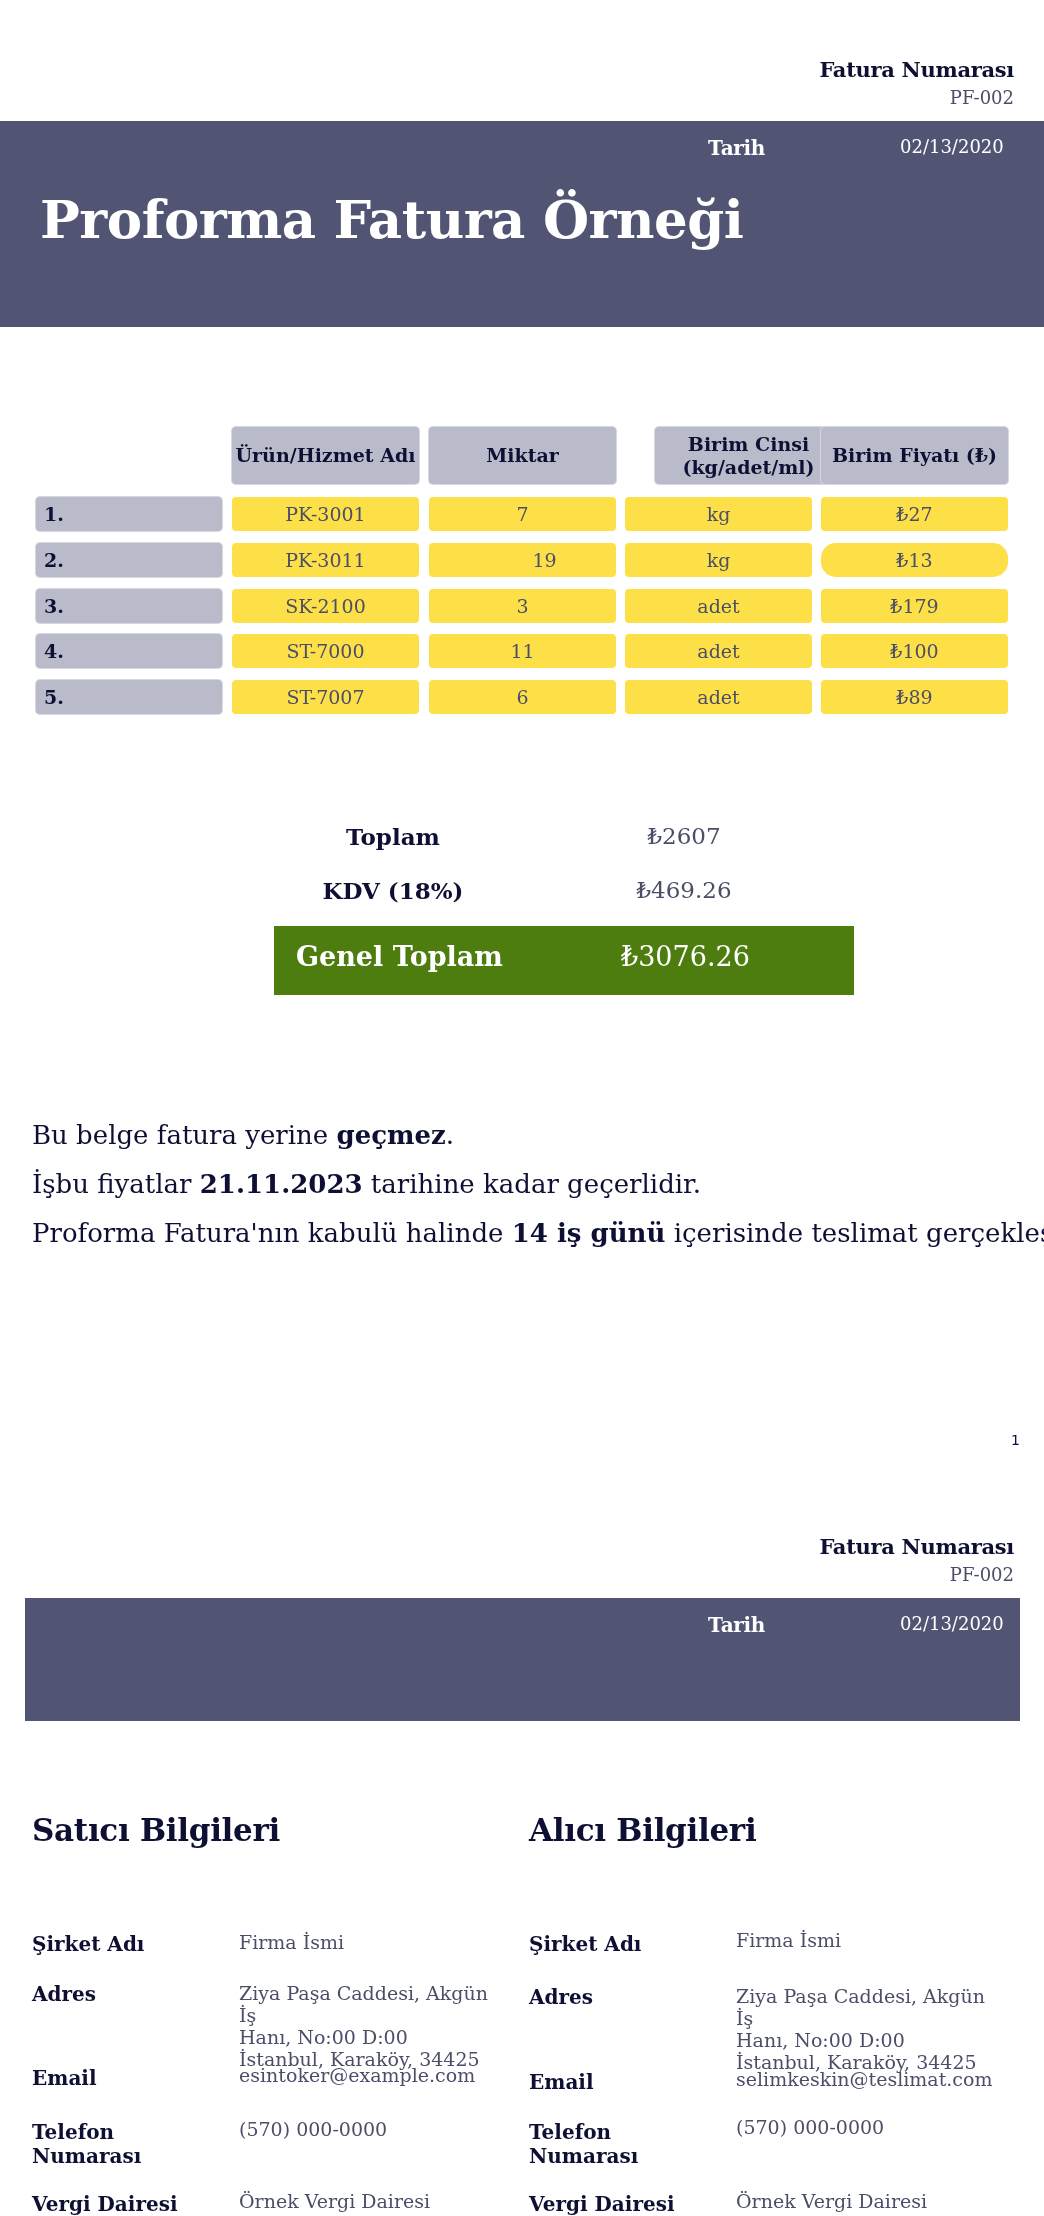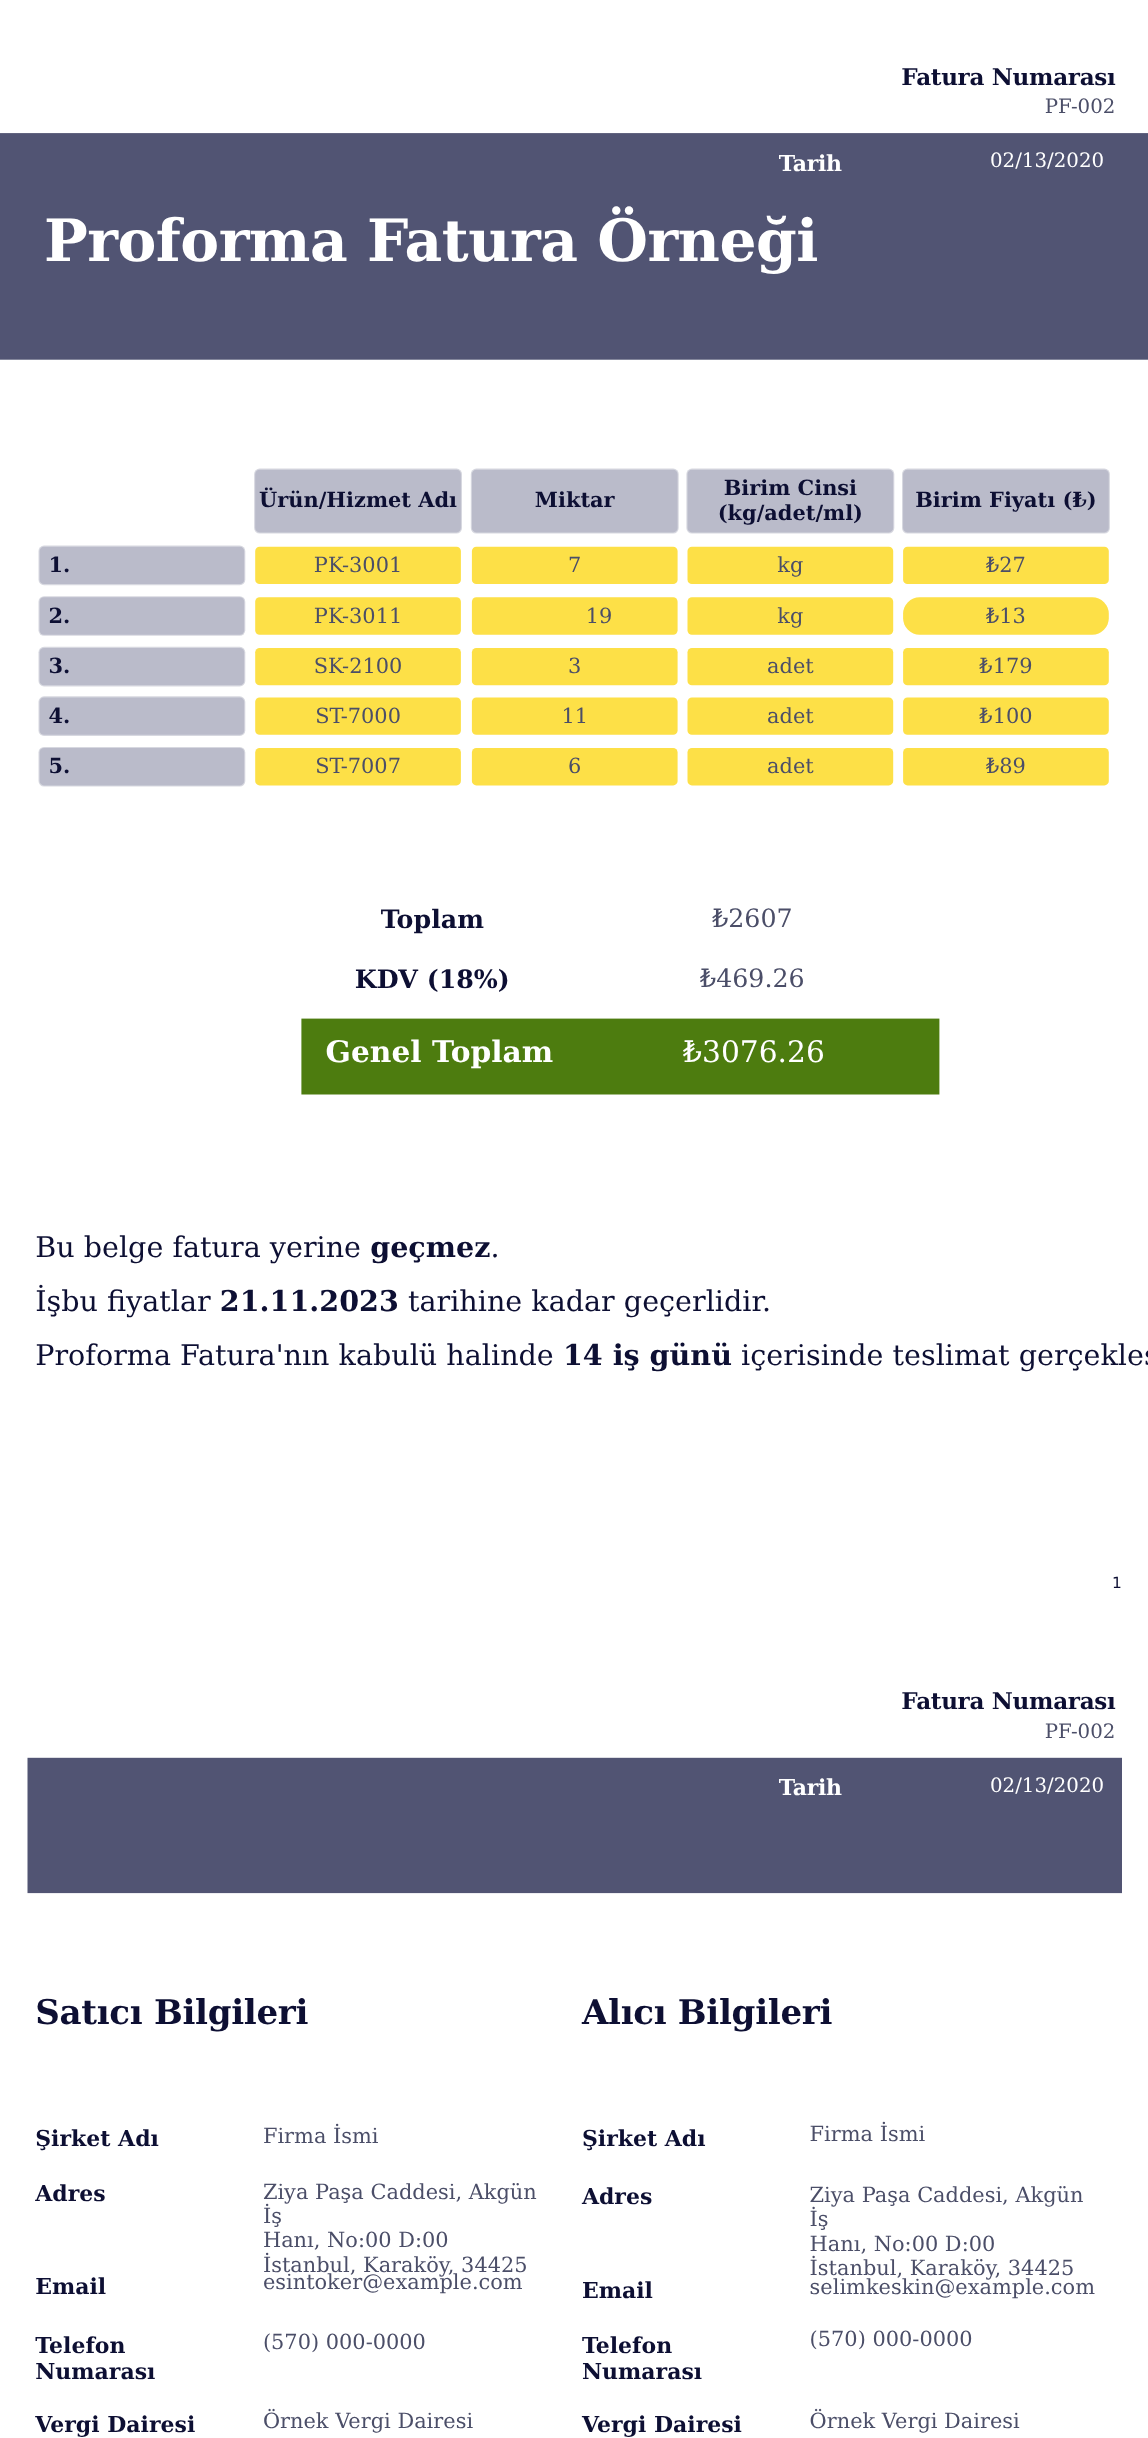--- a/index.html
+++ b/index.html
@@ -81,21 +81,21 @@
 <div class="abs invno-value" style="top:87px;">PF-002</div>
 
 <div class="abs banner banner-1"></div>
 <div class="abs date-label" style="left:708px; top:136px;">Tarih</div>
 <div class="abs date-value" style="left:900px; top:136px;">02/13/2020</div>
 <div class="abs main-title">Proforma Fatura Örneği</div>
 
 <div>
   <div class="cell hcell" style="left:232px;">Ürün/Hizmet Adı</div>
   <div class="cell hcell" style="left:429px;">Miktar</div>
-  <div class="cell hcell" style="left:625px;">Birim Cinsi (kg/adet/ml)</div>
+  <div class="cell hcell" style="left:655px;">Birim Cinsi (kg/adet/ml)</div>
   <div class="cell hcell" style="left:821px;">Birim Fiyatı (₺)</div>
 
   <div class="cell rowlabel" style="top:497px;">1.</div>
   <div class="cell dcell" style="left:232px; top:497px;">PK-3001</div>
   <div class="cell dcell" style="left:429px; top:497px;">7</div>
   <div class="cell dcell" style="left:625px; top:497px;">kg</div>
   <div class="cell dcell" style="left:821px; top:497px;">₺27</div>
 
   <div class="cell rowlabel" style="top:543px;">2.</div>
   <div class="cell dcell" style="left:232px; top:543px;">PK-3011</div>
@@ -174,20 +174,20 @@
 
   <div class="abs info-label" style="left:529px; top:1932px;">Şirket Adı</div>
   <div class="abs info-value" style="left:736px; top:1929px;">Firma İsmi</div>
 
   <div class="abs info-label" style="left:529px; top:1985px;">Adres</div>
   <div class="abs info-value" style="left:736px; top:1985px;">Ziya Paşa Caddesi, Akgün İş
 Hanı, No:00 D:00
 İstanbul, Karaköy, 34425</div>
 
   <div class="abs info-label" style="left:529px; top:2070px;">Email</div>
-  <div class="abs info-value" style="left:736px; top:2068px;">selimkeskin@example.com</div>
+  <div class="abs info-value" style="left:736px; top:2068px;">selimkeskin@teslimat.com</div>
 
   <div class="abs info-label" style="left:529px; top:2120px; width:150px;">Telefon Numarası</div>
   <div class="abs info-value" style="left:736px; top:2116px;">(570) 000-0000</div>
 
   <div class="abs info-label" style="left:529px; top:2192px;">Vergi Dairesi</div>
   <div class="abs info-value" style="left:736px; top:2190px;">Örnek Vergi Dairesi</div>
 </div>
 
 </body></html>

